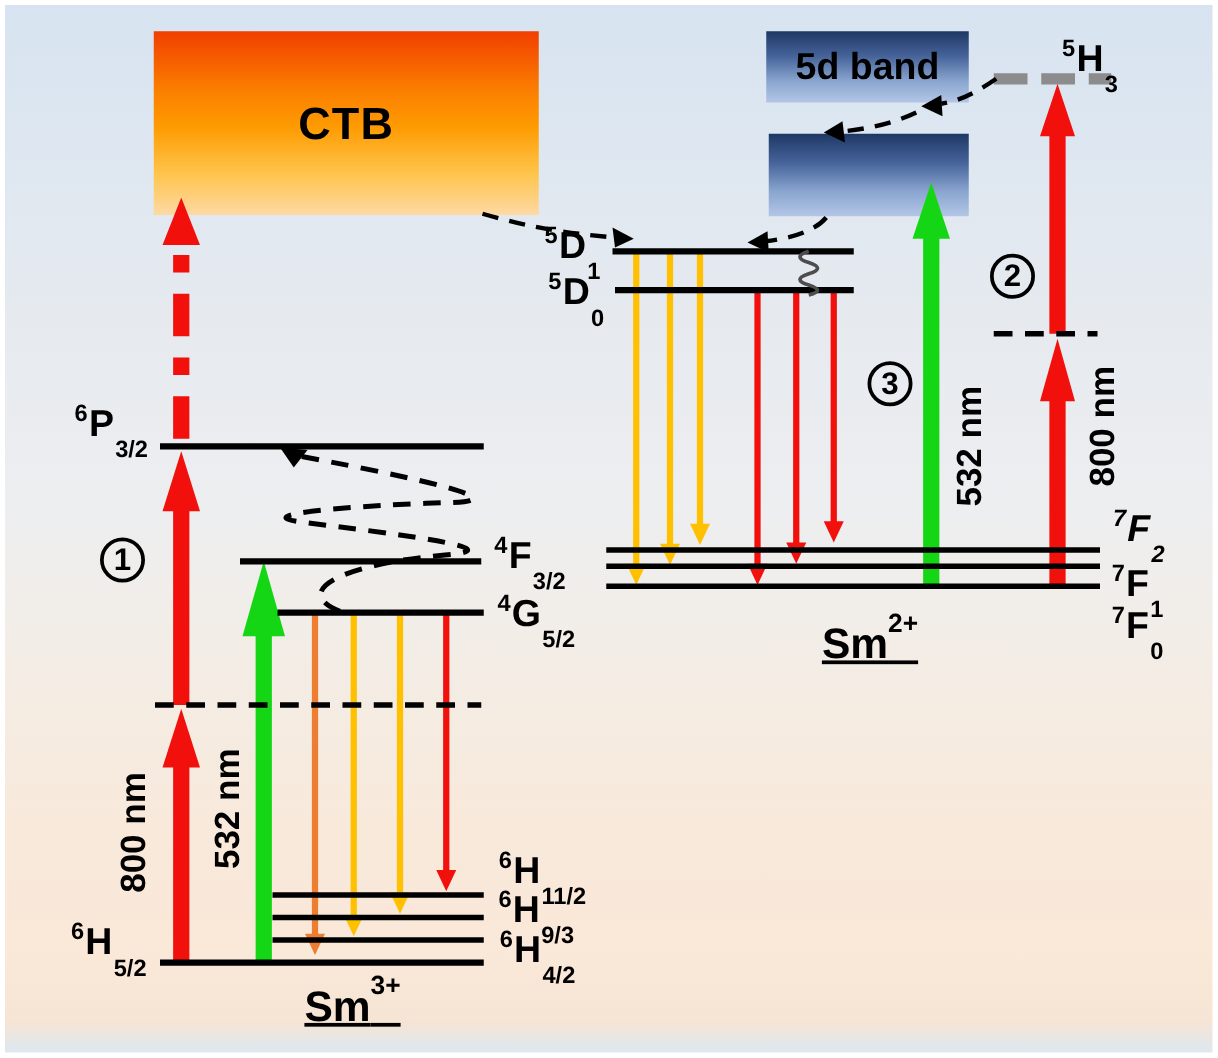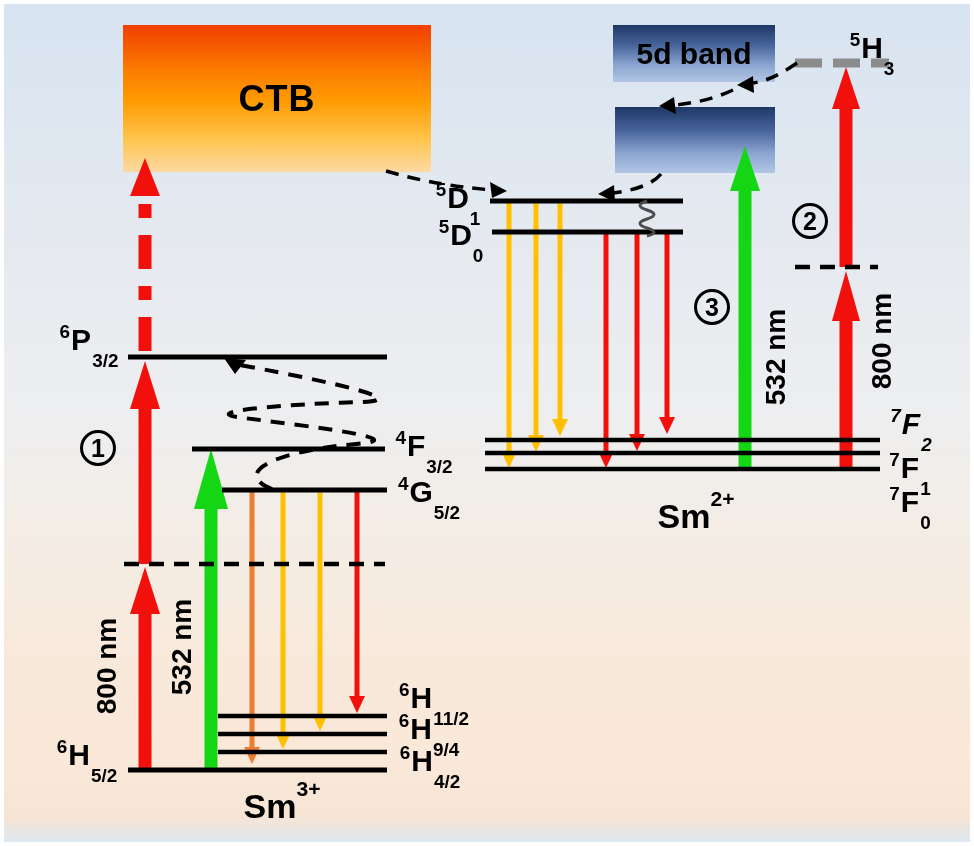--- a/index.html
+++ b/index.html
@@ -27,21 +27,21 @@
   #band-box-lower{left:615px;top:107px;width:160px;height:66px;}
   #band-box-upper .box-label{font-size:30px;font-weight:bold;}
   svg{position:absolute;left:0;top:0;}
   .lbl{
     position:absolute;transform:translate(-50%,-50%);
     font-weight:bold;white-space:nowrap;line-height:1;
   }
   .lvl{font-size:30px;}
   .lvl sup{font-size:0.63em;position:relative;top:-0.05em;margin-right:1px;}
   .lvl sub{font-size:0.63em;position:relative;top:0.55em;margin-left:1px;}
-  .ion{font-size:34px;}
+  .ion{font-size:34px;text-decoration:underline;}
   .ion sup{font-size:0.62em;position:relative;top:-0.45em;}
   .wl{font-size:28px;transform:translate(-50%,-50%) rotate(-90deg);}
   .circ{
     position:absolute;transform:translate(-50%,-50%);
     width:36px;height:36px;border:3px solid #000;border-radius:50%;
     display:flex;align-items:center;justify-content:center;
     font-size:25px;font-weight:bold;background:transparent;
   }
 </style>
 </head>
@@ -179,21 +179,21 @@
   <div class="lbl lvl" style="left:424px;top:448px;">
     <sup>4</sup><span>F</span><sub>3/2</sub>
   </div>
   <div class="lbl lvl" style="left:429px;top:494px;">
     <sup>4</sup><span>G</span><sub>5/2</sub>
   </div>
   <div class="lbl lvl" style="left:434px;top:700px;">
     <sup>6</sup><span>H</span><sub>11/2</sub>
   </div>
   <div class="lbl lvl" style="left:429px;top:731px;">
-    <sup>6</sup><span>H</span><sub>9/4</sub>
+    <sup>6</sup><span>H</span><sub>9/3</sub>
   </div>
   <div class="lbl lvl" style="left:430px;top:763px;">
     <sup>6</sup><span>H</span><sub>4/2</sub>
   </div>
   <div class="lbl lvl" style="left:87px;top:757px;">
     <sup>6</sup><span>H</span><sub>5/2</sub>
   </div>
 
   <div class="lbl lvl" style="left:458px;top:200px;">
     <sup>5</sup><span>D</span><sub>1</sub>

